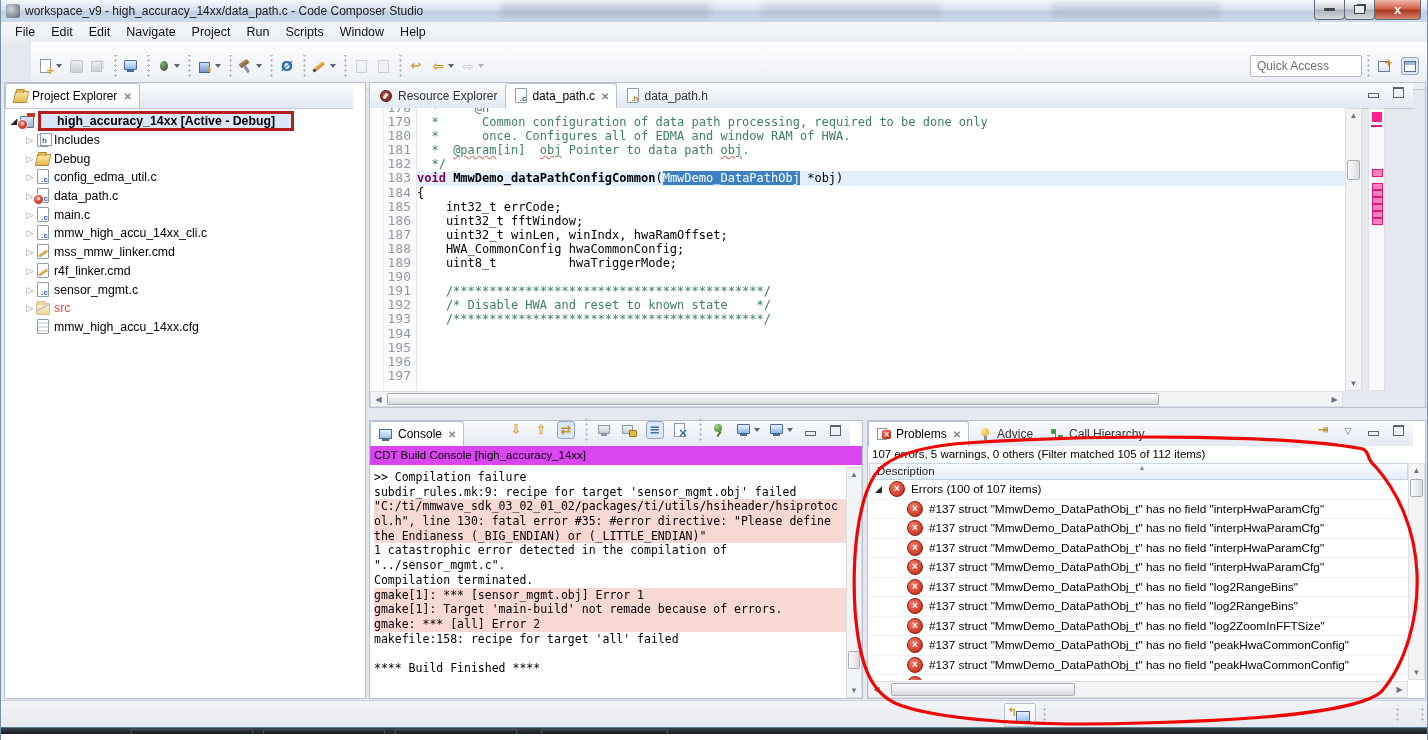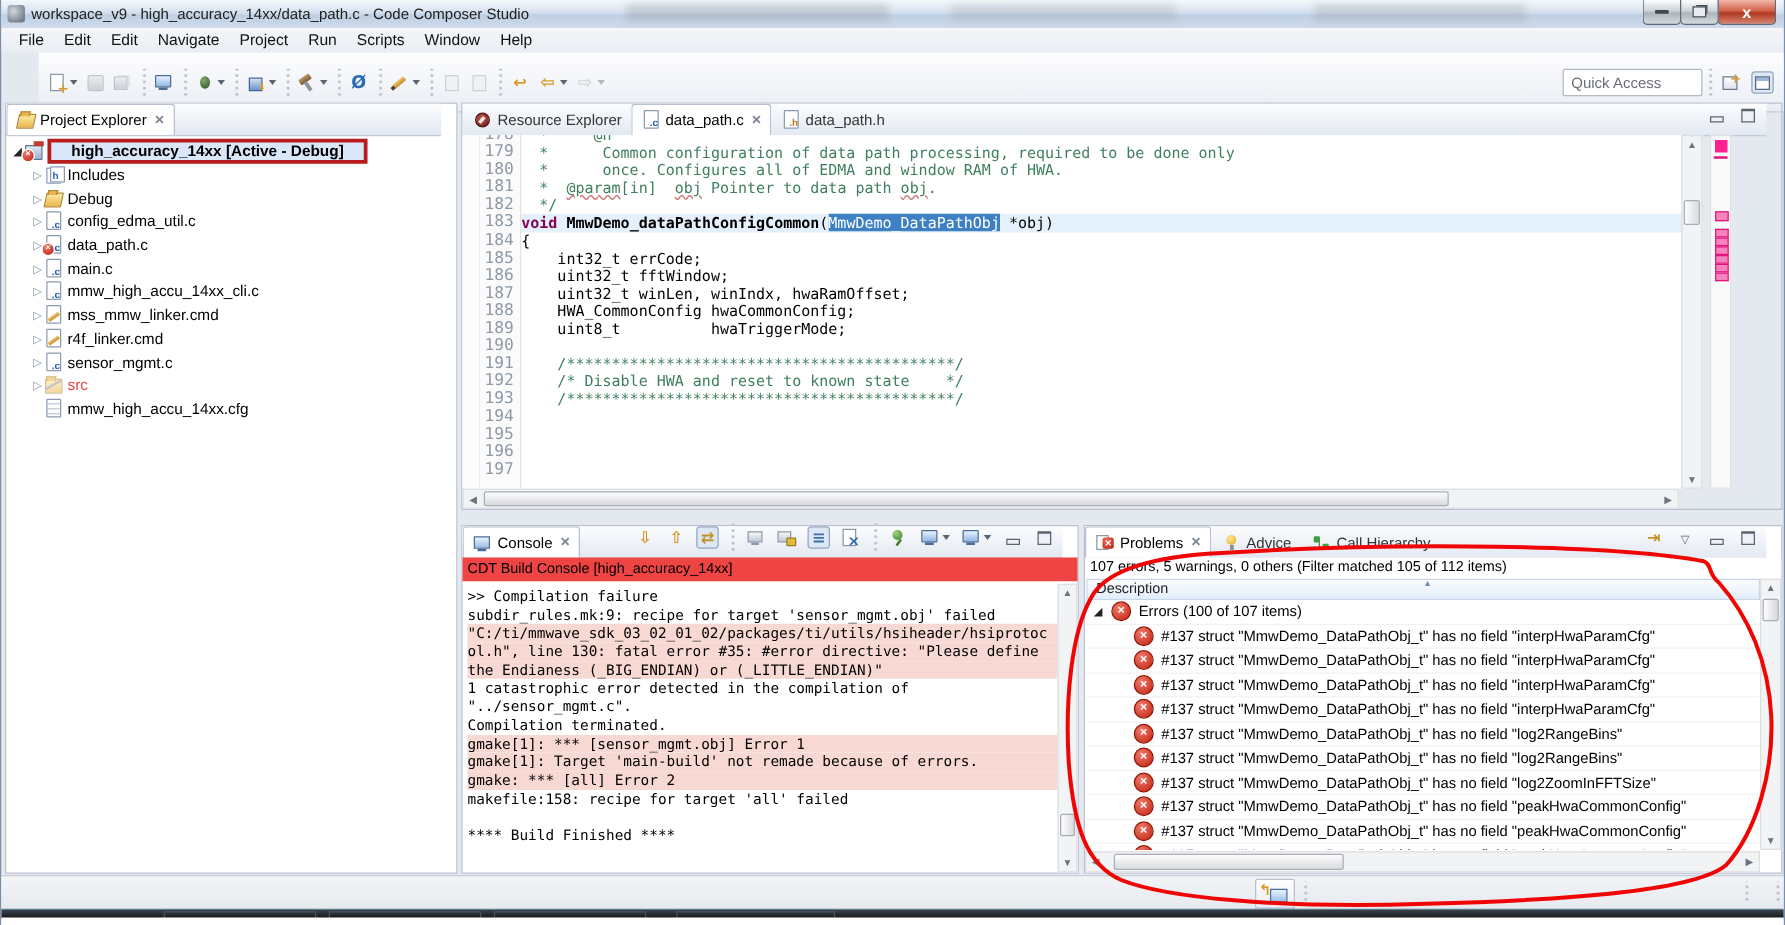--- a/index.html
+++ b/index.html
@@ -149,21 +149,21 @@
   
   .sb{position:absolute;background:#f2f3f5;border:1px solid #dcdee2;box-sizing:border-box;}
   .sb .arr{position:absolute;color:#6b7480;font-size:8px;text-align:center;width:100%;}
   .sb .arrh{position:absolute;color:#6b7480;font-size:8px;height:100%;display:flex;align-items:center;justify-content:center;width:15px;}
   .thumb{position:absolute;background:linear-gradient(90deg,#fdfdfd,#d8dade);border:1px solid #a8adb5;border-radius:2px;}
   .thumbh{position:absolute;background:linear-gradient(#fdfdfd,#d8dade);border:1px solid #a8adb5;border-radius:2px;}
   .overview{position:absolute;background:#fafafa;border:1px solid #e0e0e0;box-sizing:border-box;}
   .ov-mark{position:absolute;left:3px;width:9px;background:#f783bd;border:1px solid #e0157f;}
   .ov-top{position:absolute;left:3px;top:3px;width:10px;height:10px;background:#ff1f8f;}
   
-  .con-sub{position:absolute;left:0;top:25px;right:0;height:19px;background:#ef4444;font-size:11.5px;padding:3px 4px 0 4px;box-sizing:border-box;}
+  .con-sub{position:absolute;left:0;top:25px;right:0;height:19px;background:#d946ef;font-size:11.5px;padding:3px 4px 0 4px;box-sizing:border-box;}
   .con-text{position:absolute;left:0;top:46px;right:16px;bottom:0;overflow:hidden;
      font-family:"DejaVu Sans Mono","Liberation Mono",monospace;font-size:11.5px;padding:3px 0 0 4px;}
   .con-line{height:14.7px;line-height:14.7px;white-space:pre;}
   .con-line.hl{background:#f8d8d2;}
   
   .prob-sum{position:absolute;left:0;top:25px;right:0;height:17px;background:#fff;font-size:11.5px;padding:2px 0 0 4px;box-sizing:border-box;}
   .prob-head{position:absolute;left:1px;top:42px;right:17px;height:17px;background:linear-gradient(#fafcfe,#e3eefb);
      border:1px solid #c8d6e8;font-size:11.5px;padding:1px 0 12px 7px;box-sizing:border-box;color:#222;}
   .prob-head .sort{position:absolute;left:50%;top:0px;color:#6f8db0;font-size:7px;}
   .prob-rows{position:absolute;left:1px;top:59px;right:17px;bottom:18px;overflow:hidden;}

